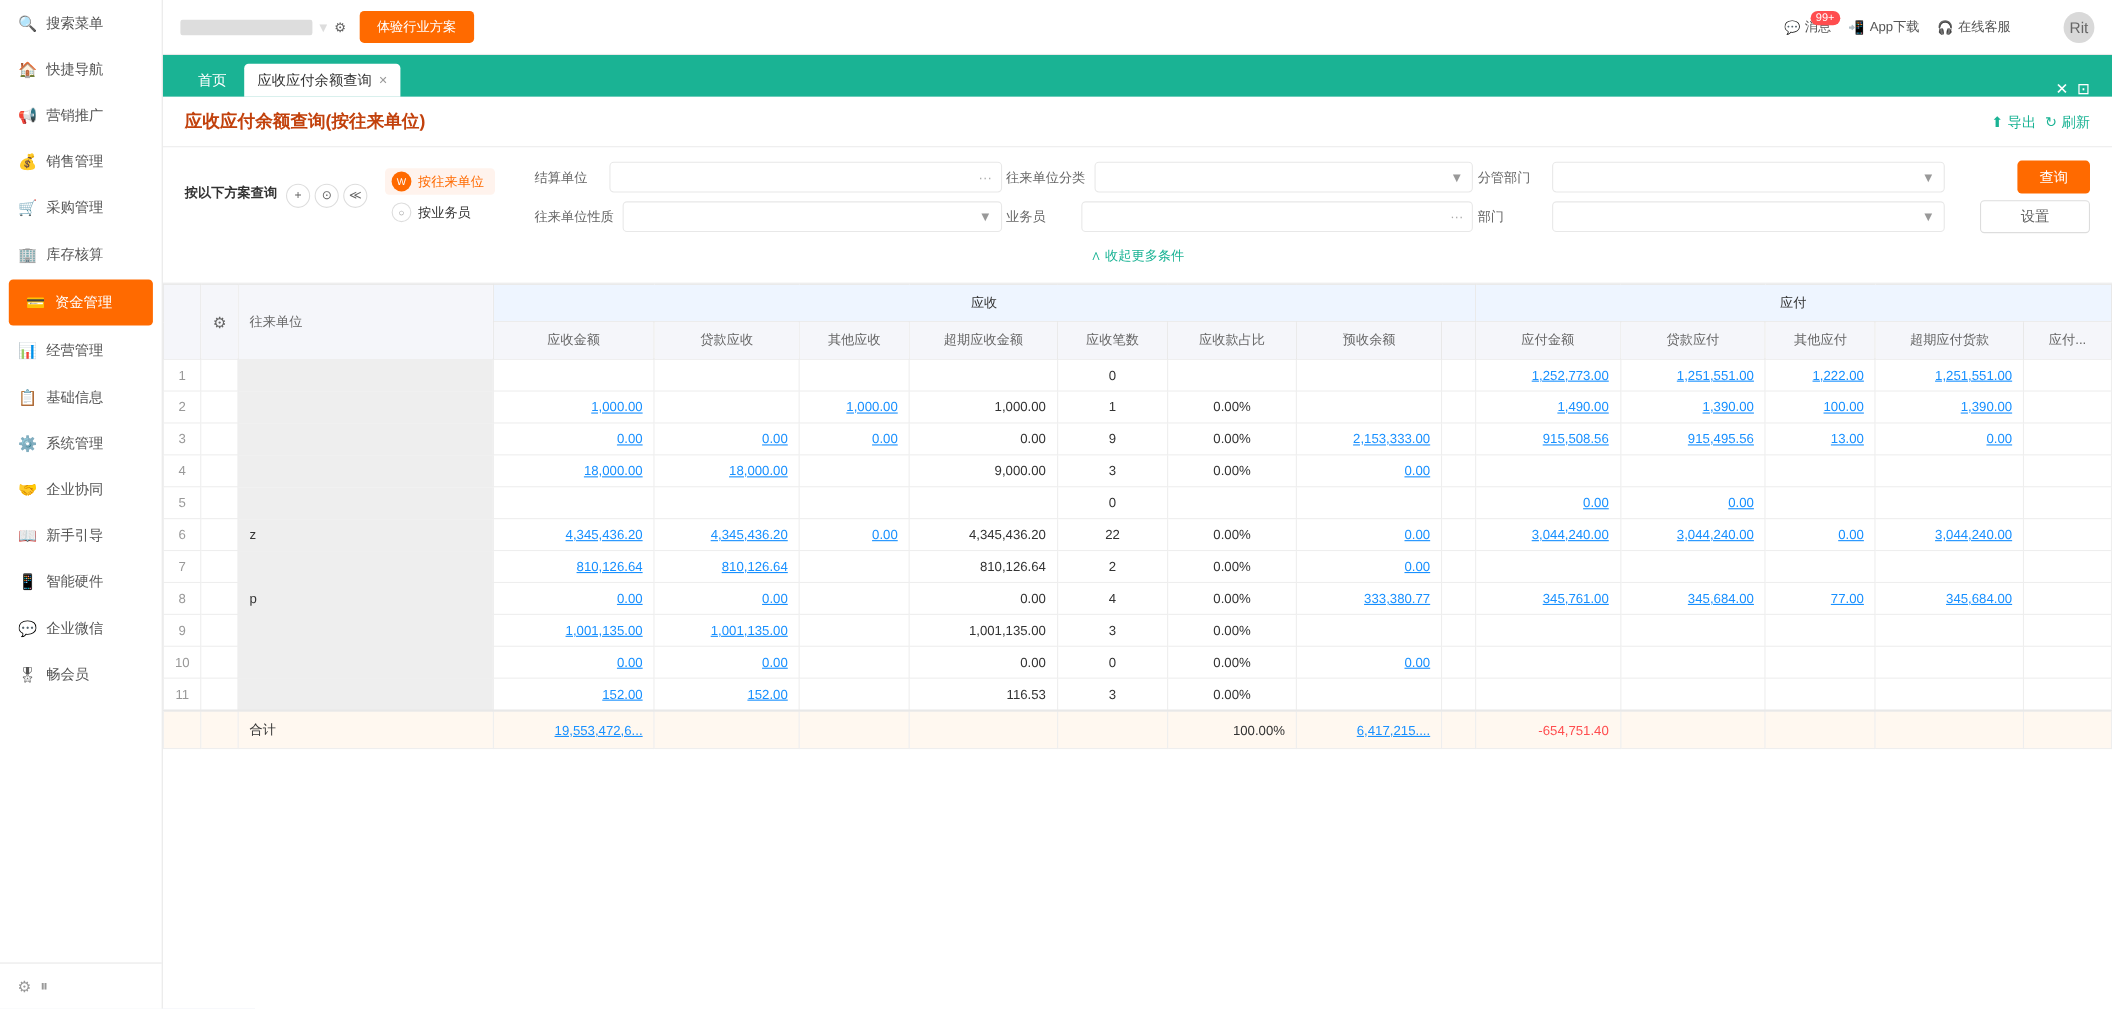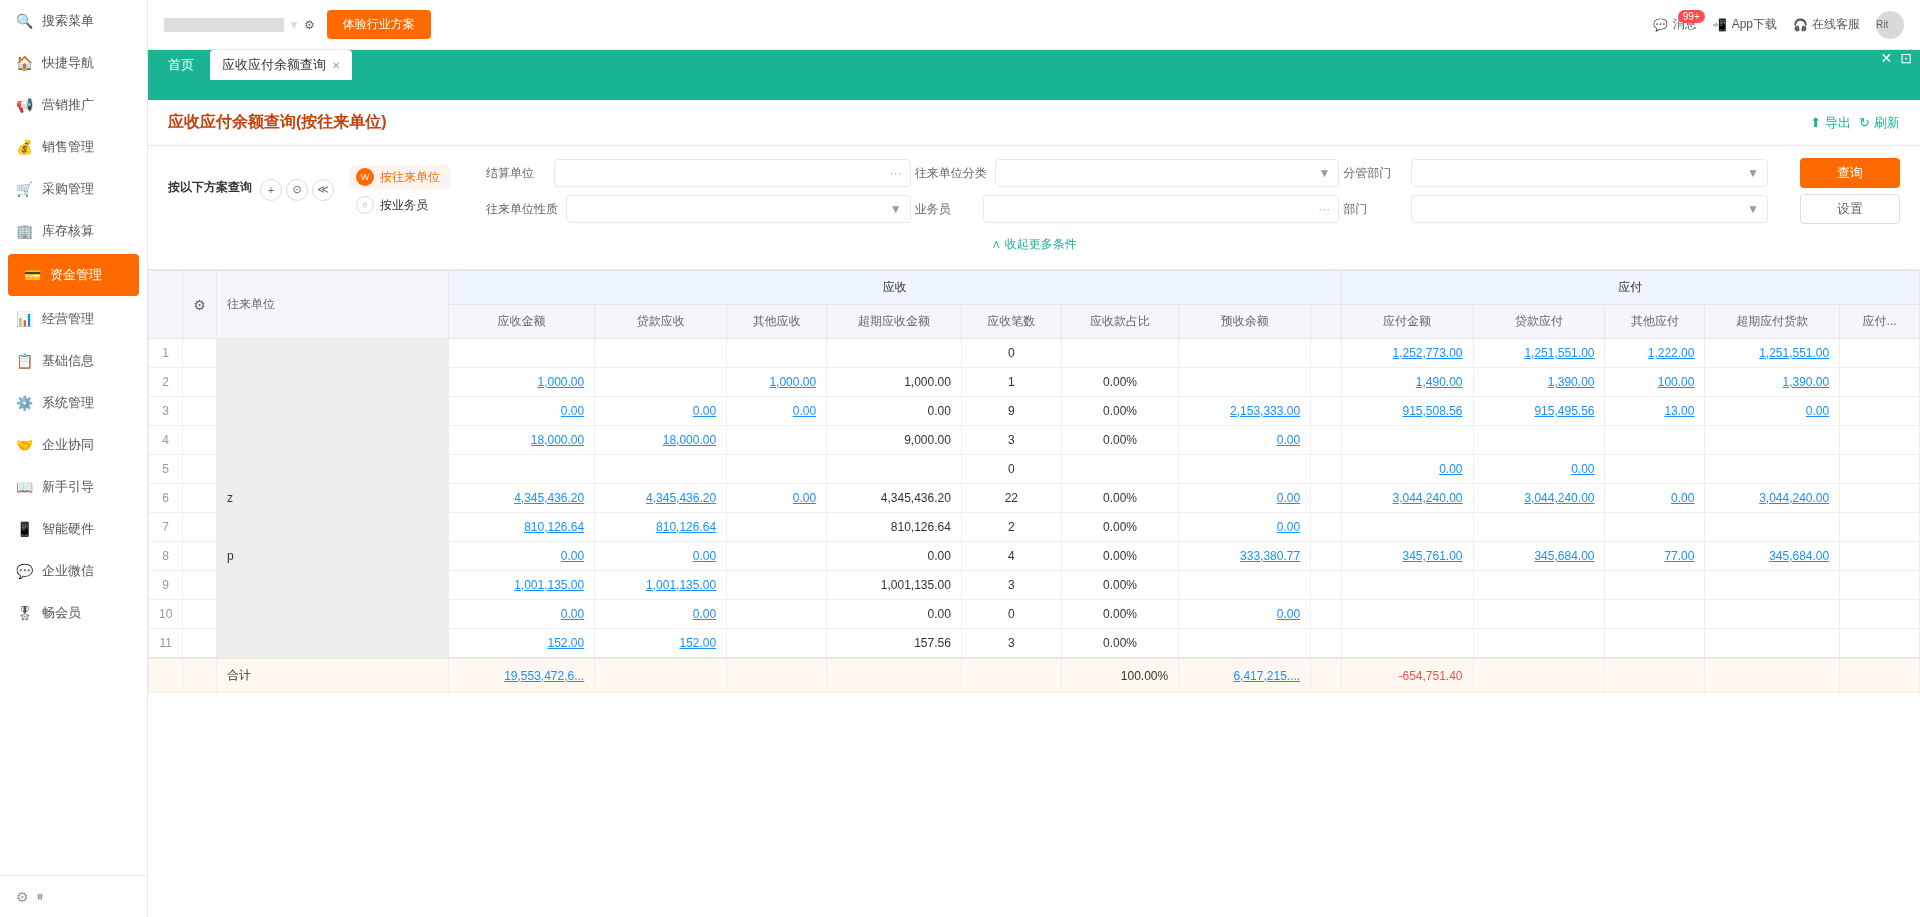--- a/index.html
+++ b/index.html
@@ -24,24 +24,24 @@
     .main { flex: 1; display: flex; flex-direction: column; overflow: hidden; }
 
     
     .top-header { height: 50px; background: #fff; display: flex; align-items: center; padding: 0 16px; border-bottom: 1px solid #e8e8e8; gap: 12px; }
     .top-header-breadcrumb { color: #999; font-size: 12px; display: flex; align-items: center; gap: 4px; }
     .top-header-divider { color: #ddd; }
     .top-header-btn { background: #ff6a00; color: #fff; border: none; padding: 6px 16px; border-radius: 4px; cursor: pointer; font-size: 12px; }
     .top-header-right { margin-left: auto; display: flex; align-items: center; gap: 16px; }
     .top-header-icon-btn { display: flex; align-items: center; gap: 4px; color: #555; cursor: pointer; font-size: 12px; position: relative; }
     .badge { background: #ff4d4f; color: #fff; font-size: 10px; border-radius: 10px; padding: 1px 5px; position: absolute; top: -6px; right: -8px; }
-    .user-avatar { width: 28px; height: 28px; border-radius: 50%; background: #d9d9d9; display: flex; align-items: center; font-size: 10px; color: #666; }
-
-    
-    .tab-bar { height: 50px; background: #1ab394; display: flex; align-items: flex-start; padding: 0 8px; gap: 4px; }
+    .user-avatar { width: 28px; height: 28px; border-radius: 50%; background: #d9d9d9; display: flex; align-items: center; justify-content: center; font-size: 14px; color: #666; margin-left: 32px; }
+
+    
+    .tab-bar { height: 38px; background: #1ab394; display: flex; align-items: flex-end; padding: 0 20px; gap: 4px; }
     .tab-item { height: 30px; display: flex; align-items: center; padding: 0 12px; border-radius: 4px 4px 0 0; cursor: pointer; font-size: 13px; gap: 6px; }
     .tab-item.home { background: transparent; color: #fff; }
     .tab-item.active { background: #fff; color: #333; }
     .tab-close { color: #999; font-size: 10px; cursor: pointer; }
     .tab-bar-right { margin-left: auto; display: flex; align-items: center; gap: 8px; }
     .tab-bar-icon { color: #fff; cursor: pointer; font-size: 14px; }
 
     
     .page-content { flex: 1; background: #f5f6fa; overflow: hidden; display: flex; flex-direction: column; }
 
@@ -60,21 +60,21 @@
     .scheme-options { display: flex; flex-direction: column; gap: 4px; margin-right: 20px; min-width: 100px; }
     .scheme-option { display: flex; align-items: center; gap: 6px; cursor: pointer; padding: 3px 6px; border-radius: 4px; font-size: 12px; }
     .scheme-option.active { background: #fff3ed; color: #ff6a00; }
     .scheme-option-icon { width: 18px; height: 18px; border-radius: 50%; background: #ff6a00; display: flex; align-items: center; justify-content: center; color: #fff; font-size: 9px; }
     .scheme-option-icon.outline { background: #fff; border: 1px solid #ddd; color: #999; }
     .filter-field { display: flex; align-items: center; gap: 8px; }
     .filter-field-label { color: #666; font-size: 12px; white-space: nowrap; min-width: 60px; }
     .filter-field-input { flex: 1; height: 28px; border: 1px solid #e8e8e8; border-radius: 4px; padding: 0 8px; font-size: 12px; display: flex; align-items: center; color: #999; cursor: pointer; justify-content: space-between; }
     .filter-field-input .dots { color: #aaa; }
     .filter-collapse { text-align: center; padding: 4px 0; color: #1ab394; cursor: pointer; font-size: 12px; }
-    .filter-actions { display: flex; flex-direction: column; gap: 6px; margin-left: 16px; }
+    .filter-actions { display: flex; flex-direction: column; gap: 6px; margin-left: 16px; align-items: flex-end; }
     .btn-query { background: #ff6a00; color: #fff; border: none; padding: 6px 20px; border-radius: 4px; cursor: pointer; font-size: 13px; }
     .btn-settings { background: #fff; color: #666; border: 1px solid #ddd; padding: 5px 36px; border-radius: 4px; cursor: pointer; font-size: 13px; }
 
     
     .table-area { flex: 1; overflow: auto; background: #fff; margin: 0; }
     .data-table { width: 100%; border-collapse: collapse; font-size: 12px; }
     .data-table th { background: #f5f6fa; color: #666; font-weight: 500; padding: 8px 10px; border: 1px solid #e8e8e8; text-align: center; white-space: nowrap; position: sticky; top: 0; z-index: 2; }
     .data-table th.group-header { background: #eef5ff; color: #333; }
     .data-table td { padding: 7px 10px; border: 1px solid #eee; text-align: right; white-space: nowrap; }
     .data-table td.text-left { text-align: left; }
@@ -511,21 +511,21 @@
                 <td></td>
                 <td></td>
               </tr>
               <tr>
                 <td class="row-num text-center">11</td>
                 <td class="text-center"></td>
                 <td class="text-left" style="background: rgb(238, 238, 238); min-width: 160px;"></td>
                 <td class=" link">152.00</td>
                 <td class=" link">152.00</td>
                 <td></td>
-                <td>157.56</td>
+                <td>116.53</td>
                 <td class="text-center">3</td>
                 <td class="text-center">0.00%</td>
                 <td></td>
                 <td></td>
                 <td></td>
                 <td></td>
                 <td></td>
                 <td></td>
                 <td></td>
               </tr>

